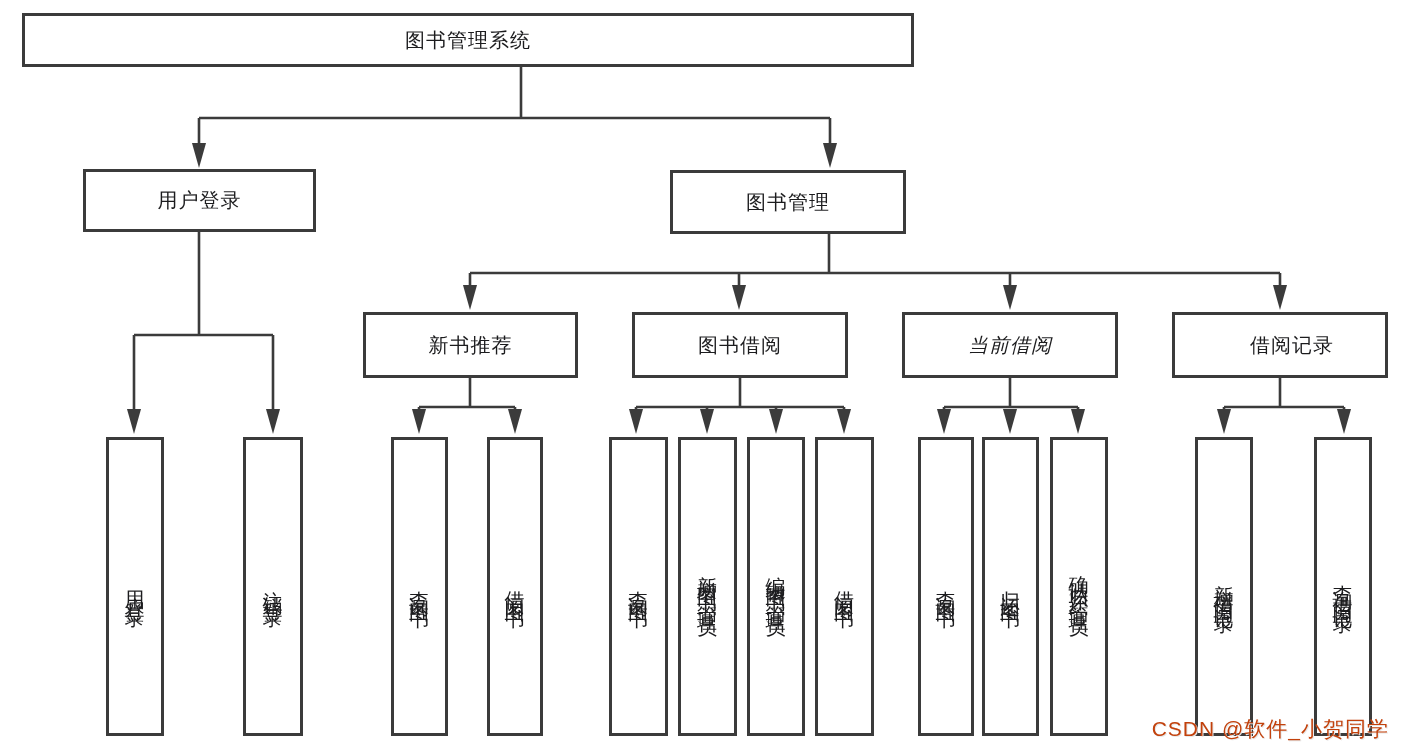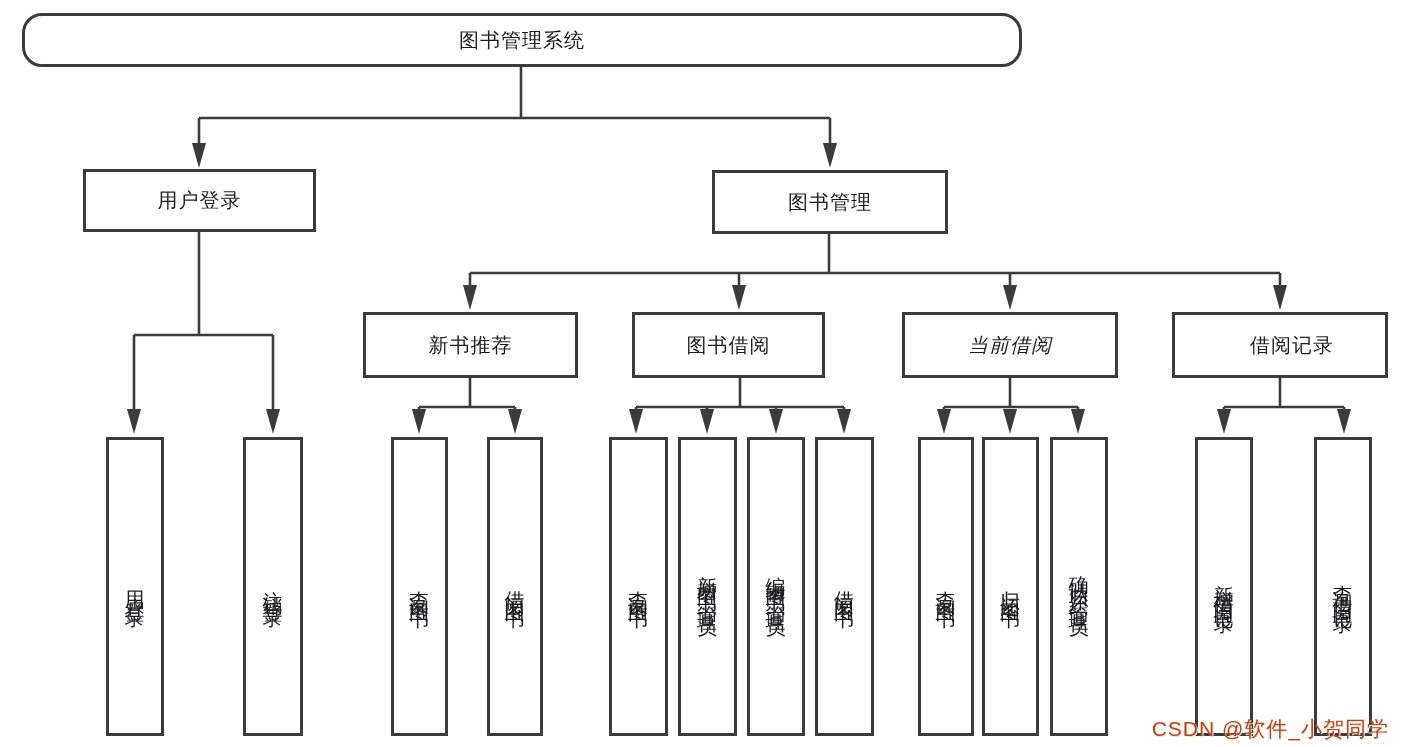--- a/index.html
+++ b/index.html
@@ -96,35 +96,35 @@
       <polygon points="769,409 783,409 776,434"></polygon>
       <polygon points="837,409 851,409 844,434"></polygon>
       <polygon points="937,409 951,409 944,434"></polygon>
       <polygon points="1003,409 1017,409 1010,434"></polygon>
       <polygon points="1071,409 1085,409 1078,434"></polygon>
       <polygon points="1217,409 1231,409 1224,434"></polygon>
       <polygon points="1337,409 1351,409 1344,434"></polygon>
     </g>
   </svg>
 
-  <div class="box" style="left:22px; top:13px; width:1000px; height:54px;border-radius:20px;">
+  <div class="box" style="left:22px; top:13px; width:892px; height:54px;">
     <span>图书管理系统</span>
   </div>
 
   <div class="box" style="left:83px; top:169px; width:233px; height:63px;">
     <span>用户登录</span>
   </div>
-  <div class="box" style="left:712px; top:170px; width:236px; height:64px;">
+  <div class="box" style="left:670px; top:170px; width:236px; height:64px;">
     <span>图书管理</span>
   </div>
 
   <div class="box" style="left:363px; top:312px; width:215px; height:66px;text-align:center;">
     <span>新书推荐</span>
   </div>
-  <div class="box" style="left:632px; top:312px; width:193px; height:66px;">
+  <div class="box" style="left:632px; top:312px; width:216px; height:66px;">
     <span>图书借阅</span>
   </div>
   <div class="box" style="left:902px; top:312px; width:216px; height:66px;font-style:italic;">
     <span>当前借阅</span>
   </div>
   <div class="box" style="left:1172px; top:312px; width:216px; height:66px;padding-left:24px;">
     <span>借阅记录</span>
   </div>
 
   <div class="vbox" style="left:106px; width:58px;">

